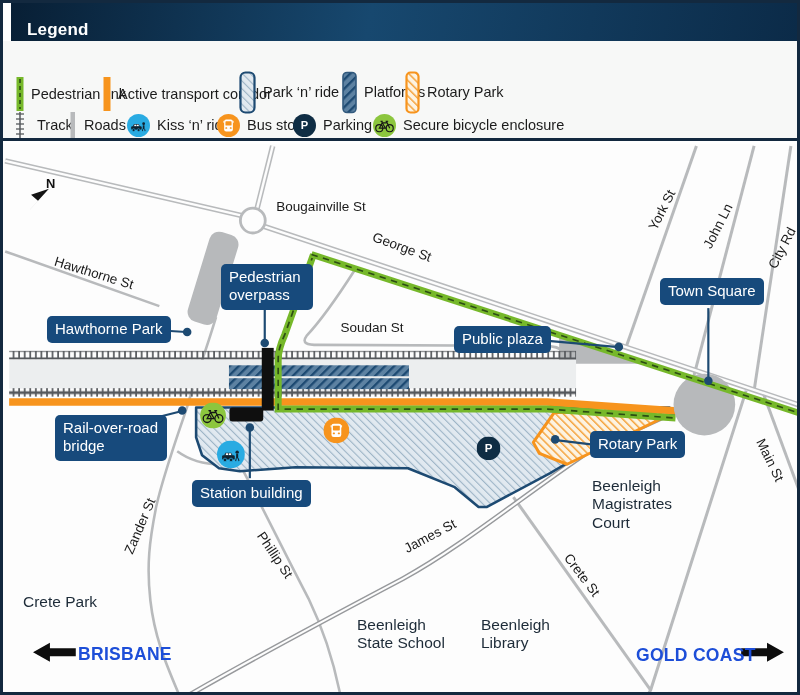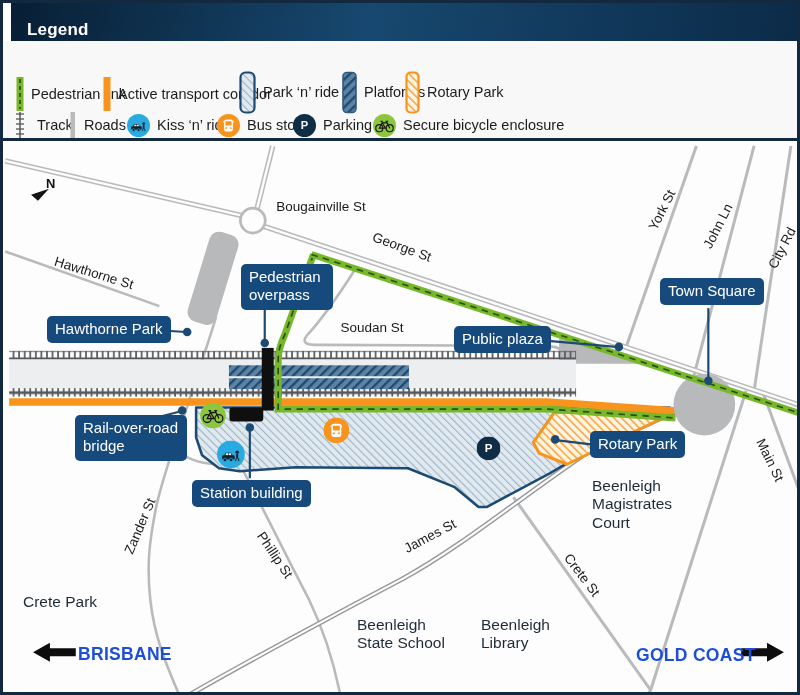--- a/index.html
+++ b/index.html
@@ -12,21 +12,21 @@
   
   #legend{position:absolute;left:0;top:38px;width:100%;height:100px;background:#f7f8f7;border-bottom:3px solid #13293f;box-sizing:border-box;}
   .li{position:absolute;display:flex;align-items:center;gap:7px;height:44px;}
   .li .lbl{font-size:14.5px;color:#1c1c1c;white-space:nowrap;}
   
   #map{position:absolute;left:0;top:141px;width:800px;height:551px;background:#fdfdfd;}
   #map svg.canvas{position:absolute;left:0;top:0;}
   .st{position:absolute;font-size:13.5px;color:#1a1a1a;white-space:nowrap;transform-origin:center;}
   .callout{position:absolute;background:#174a7c;color:#fff;font-size:15px;line-height:1.22;
            padding:4px 8px 5px;border-radius:5px;white-space:nowrap;}
-  .callout.wrap{white-space:normal;margin-left:20px;}
+  .callout.wrap{white-space:normal;}
   .place{position:absolute;color:#1d2b38;font-size:15.5px;line-height:1.18;white-space:pre-line;}
   .dir{position:absolute;color:#1d4ed8;font-size:17.5px;font-weight:bold;letter-spacing:.3px;white-space:nowrap;}
 </style>
 </head>
 <body>
 
 <svg width="0" height="0" style="position:absolute" aria-hidden="true">
   <defs>
     <pattern id="trackPat" patternUnits="userSpaceOnUse" width="5.6" height="8.5">
       <rect x="0" y="0" width="5.6" height="1.4" fill="#55585c"></rect>

